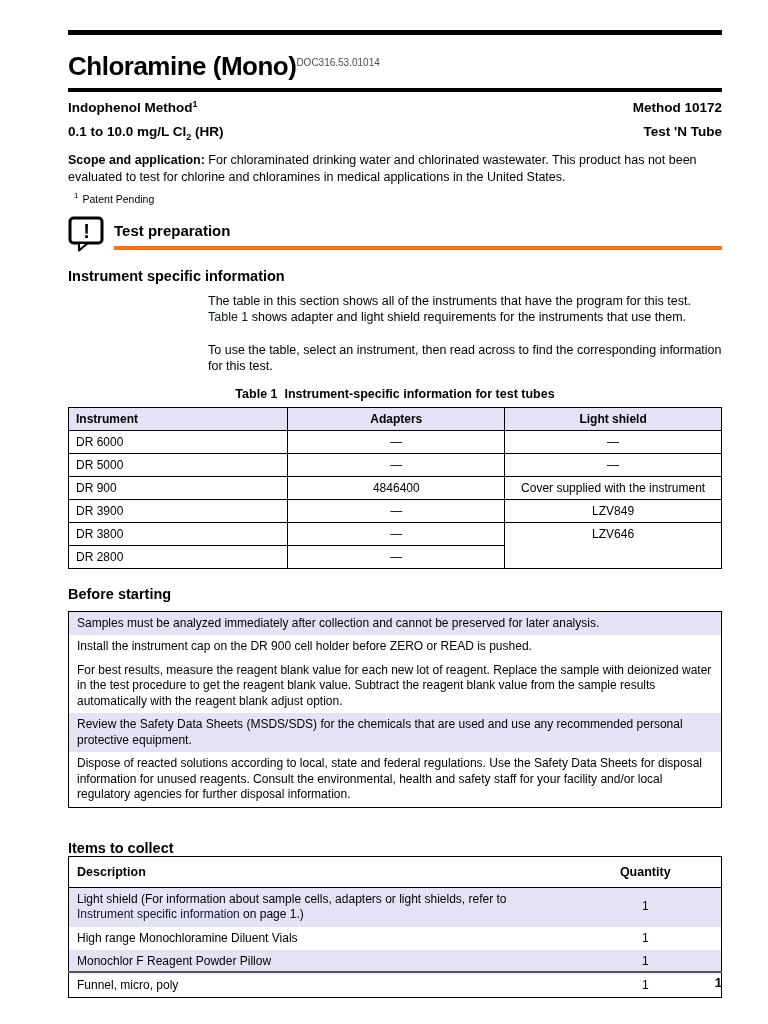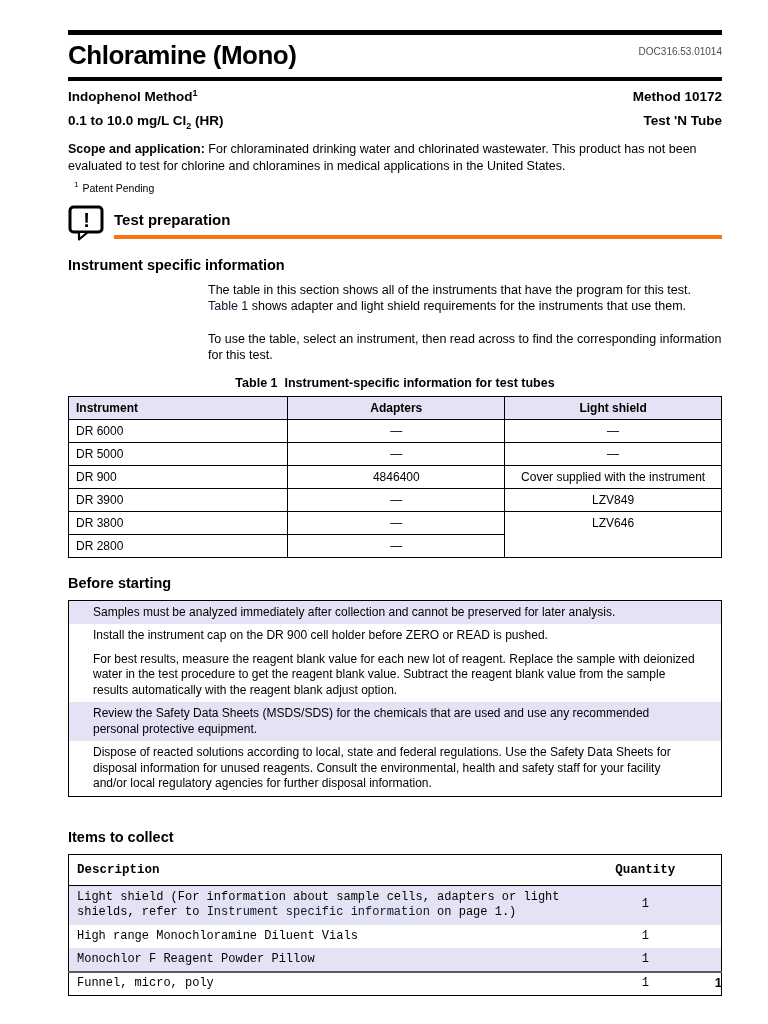--- a/index.html
+++ b/index.html
@@ -7,21 +7,21 @@
   body {
     width: 768px; height: 1024px;
     position: relative;
     font-family: "Liberation Sans", sans-serif;
     color: #000;
     overflow: hidden;
   }
   .page { position: absolute; left: 68px; right: 46px; top: 0; }
 
   .rule1 { margin-top: 30px; height: 5px; background: #000; }
-  .title-row { margin-top: 5px; display: flex; align-items: flex-start; justify-content: space-between; }
+  .title-row { margin-top: 16px; display: flex; align-items: flex-start; }
   .doc-title { font-size: 26px; font-weight: bold; letter-spacing: -0.5px; }
   .doc-number { font-size: 10px; color: #4d4d4d; margin-top: 6px; }
   .rule2 { margin-top: 6px; height: 4px; background: #000; }
 
   .kv-row { margin-top: 8px; display: flex; justify-content: space-between; font-size: 13.5px; font-weight: bold; line-height: 16px; }
   sup.s1 { font-size: 9px; vertical-align: super; line-height: 0; }
   sub.s1 { font-size: 9px; vertical-align: sub; line-height: 0; }
 
   .scope { margin-top: 12px; font-size: 12.5px; line-height: 16.5px; }
   .scope b { font-weight: bold; }
@@ -45,25 +45,25 @@
   table.t1 { margin-top: 6px; width: 100%; border-collapse: collapse; font-size: 12px; }
   table.t1 th, table.t1 td { border: 1px solid #000; padding: 4px 7px; line-height: 14px; }
   table.t1 thead th { background: #e3e3f5; font-weight: bold; text-align: center; }
   table.t1 thead th:first-child { text-align: left; }
   table.t1 td { text-align: center; }
   table.t1 td:first-child { text-align: left; }
   table.t1 td.vtop { vertical-align: top; }
 
   .before-heading { margin-top: 17px; }
   .notes { margin-top: 9px; border: 1.5px solid #000; font-size: 12px; }
-  .note { padding: 4px 24px; line-height: 15.5px; background: #fff; }
+  .note { padding: 4px 8px; line-height: 15.5px; background: #fff; }
   .note.lav { background: #e3e3f5; }
 
   .items-heading { margin-top: 32px; }
-  table.t2 { margin-top: 9px; width: 100%; border-collapse: collapse; font-size: 12px; font-family: Liberation Mono, monospace; }
+  table.t2 { width: 100%; border-collapse: collapse; font-size: 12px; }
   table.t2 thead th { font-weight: bold; text-align: left; padding: 8px 8px; border-bottom: 1px solid #000; font-size: 12.5px; }
   table.t2 thead th.qh { text-align: center; width: 152px; }
   table.t2 td { padding: 4px 8px; line-height: 15.5px; }
   table.t2 td.qc { text-align: center; vertical-align: middle; }
   table.t2 { border: 1.5px solid #000; }
   table.t2 tr.lav td { background: #e3e3f5; }
 
   .footer-line { position: absolute; left: 68px; right: 46px; top: 971px; height: 2px; background: #5a5a5a; }
   .footer-page { position: absolute; right: 46px; top: 975px; font-size: 13px; font-weight: bold; }
 </style>

